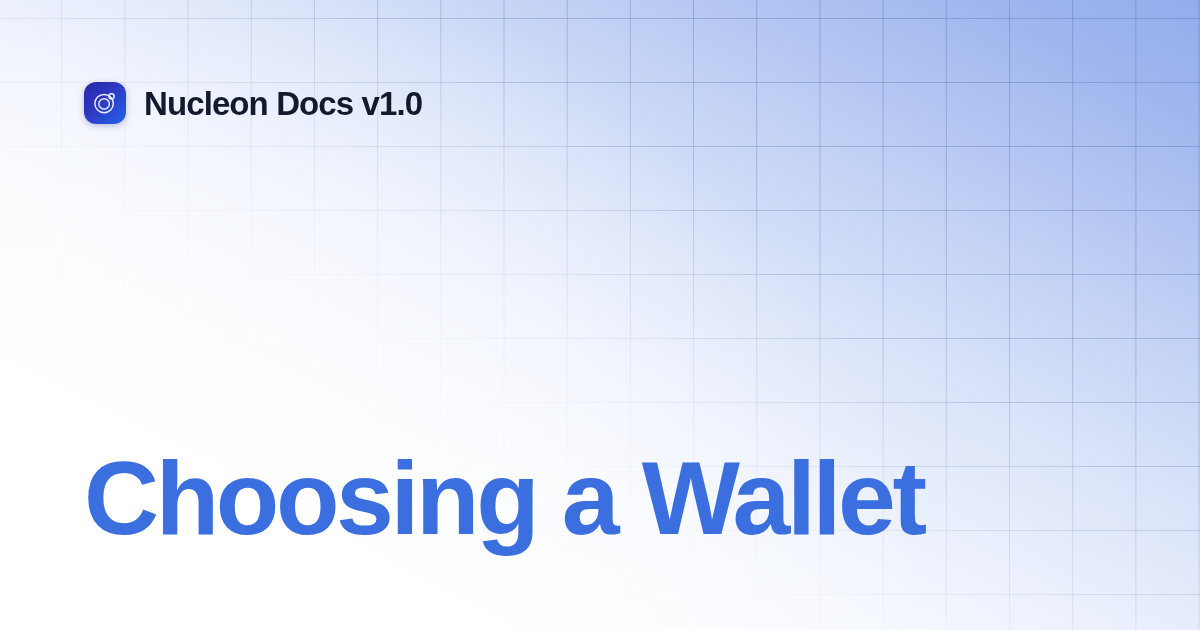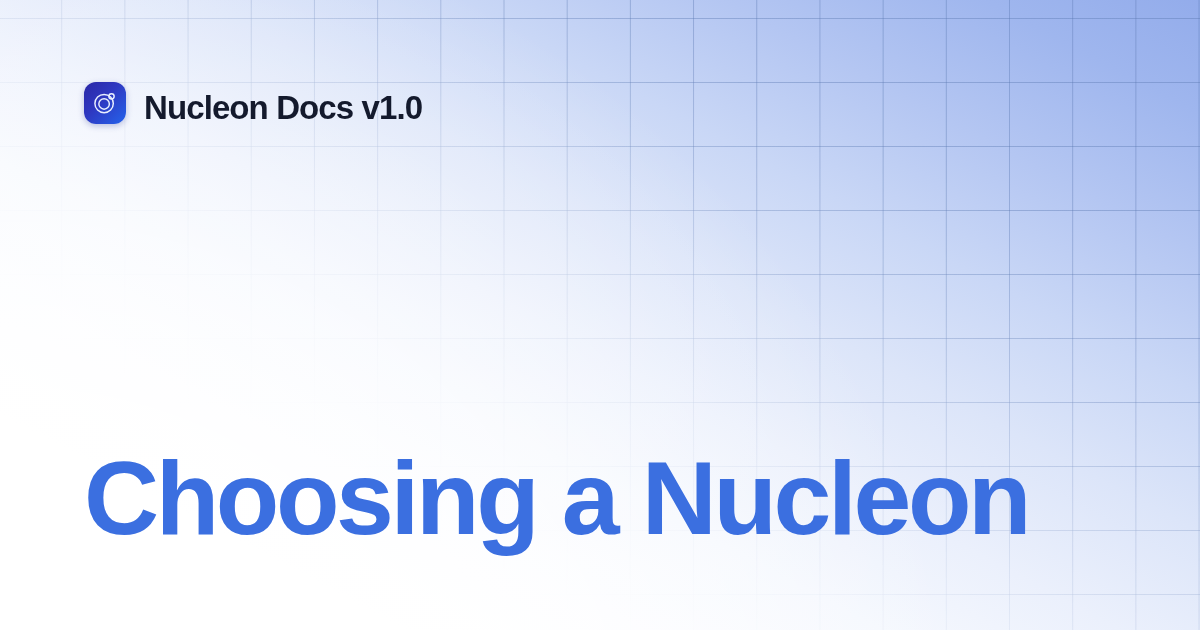--- a/index.html
+++ b/index.html
@@ -77,21 +77,21 @@
         rgba(255,255,255,0) 74%);
     pointer-events:none;
   }
 
   
   .brand {
     position:absolute;
     left:84px;
     top:82px;
     display:flex;
-    align-items:flex-end;
+    align-items:center;
     gap:18px;
   }
 
   .brand-badge {
     width:42px;
     height:42px;
     border-radius:12px;
     background:linear-gradient(135deg, #2A27A6 0%, #2E37C0 42%, #2563EB 100%);
     display:flex;
     align-items:center;
@@ -141,15 +141,15 @@
           <circle cx="12.1" cy="13.6" r="9.2" stroke="#EAF0FF" stroke-width="1.45" fill="none"></circle>
           <circle cx="12.1" cy="13.9" r="5.25" stroke="#EAF0FF" stroke-width="1.45" fill="none"></circle>
           <circle cx="19.5" cy="6.3" r="2.65" stroke="#EAF0FF" stroke-width="1.45" fill="none"></circle>
         </svg>
       </span>
     </div>
 
     <div class="brand-name">Nucleon Docs v1.0</div>
   </div>
 
-  <div class="headline">Choosing a Nucleon</div>
+  <div class="headline">Choosing a Wallet</div>
 
 </div>
 
 </body></html>

